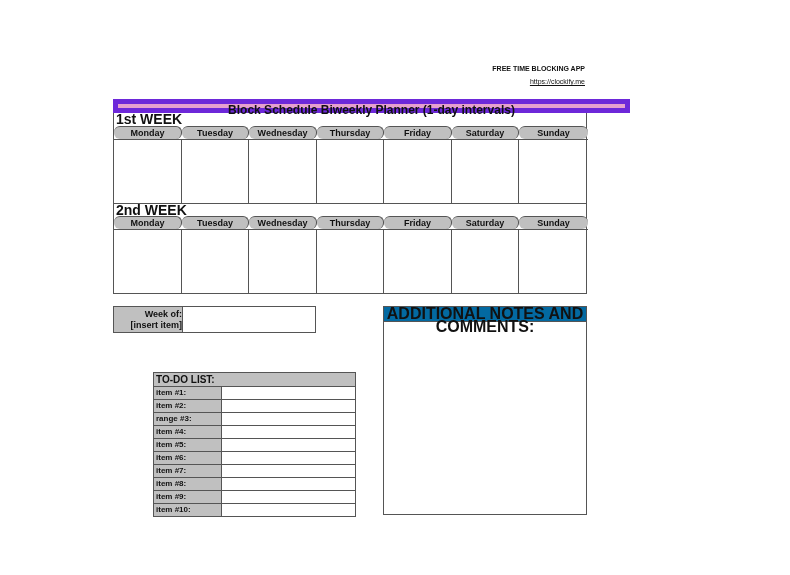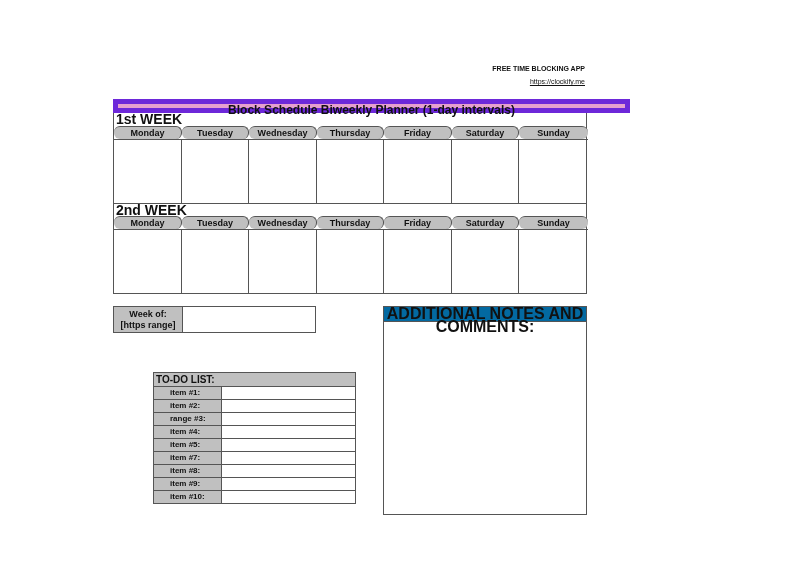--- a/index.html
+++ b/index.html
@@ -7,28 +7,28 @@
   .abs{position:absolute;box-sizing:border-box;}
   .brand-title{left:460px;top:65px;width:125px;text-align:right;font-size:7px;font-weight:bold;}
   .brand-link{left:460px;top:78px;width:125px;text-align:right;font-size:7px;text-decoration:underline;}
   .title-bar{left:113px;top:99px;width:517px;height:14px;background:#e6a0cf;border:5px solid #6d28d9;font-size:12px;font-weight:bold;text-align:center;line-height:12px;}
   .week-label{left:113px;width:474px;height:14px;border-left:1px solid #555;border-right:1px solid #555;font-size:14px;font-weight:bold;padding-left:2px;line-height:13px;}
   .grid{left:113px;width:474px;display:grid;grid-template-columns:68px 67px 68px 67px 68px 67px 69px;border:1px solid #555;border-top:none;}
   .hdr{height:13px;background:#c0c0c0;border-top:1px solid #555;border-right:1px solid #555;font-size:9px;font-weight:bold;text-align:center;line-height:12px;box-sizing:border-box;border-radius:6px;}
   .cell{height:64px;border-top:1px solid #555;border-right:1px solid #555;box-sizing:border-box;}
   .grid > .hdr:nth-child(7), .grid > .cell:nth-child(14){border-right:none;}
   .weekof{left:113px;top:306px;width:203px;height:27px;border:1px solid #555;display:flex;}
-  .weekof .lbl{width:68px;background:#c0c0c0;border-right:1px solid #555;font-size:9px;font-weight:bold;text-align:center;display:flex;flex-direction:column;justify-content:center;line-height:11px;}
+  .weekof .lbl{width:68px;background:#c0c0c0;border-right:1px solid #555;font-size:9px;font-weight:bold;text-align:right;display:flex;flex-direction:column;justify-content:center;line-height:11px;}
   .weekof .val{flex:1;}
   .notes{left:383px;top:306px;width:204px;height:209px;border:1px solid #555;}
   .notes .nh{height:14px;background:#0369a1;border-bottom:1px solid #555;font-size:16px;font-weight:bold;text-align:center;line-height:13px;}
   .todo{left:113px;top:372px;width:203px;border:1px solid #555;margin-left:40px;}
   .todo .th{height:13px;background:#c0c0c0;font-size:10px;font-weight:bold;padding-left:2px;line-height:13px;}
   .todo .row{display:flex;height:13px;border-top:1px solid #555;box-sizing:border-box;}
-  .todo .row .k{width:68px;background:#c0c0c0;border-right:1px solid #555;font-size:8px;font-weight:bold;padding-left:16px;line-height:12px;box-sizing:border-box;}
+  .todo .row .k{width:68px;background:#c0c0c0;border-right:1px solid #555;font-size:8px;font-weight:bold;padding-left:2px;line-height:12px;box-sizing:border-box;}
   .todo .row .v{flex:1;background:#fff;}
 </style>
 </head>
 <body>
 
 <div class="abs brand-title">FREE TIME BLOCKING APP</div>
 <div class="abs brand-link">https://clockify.me</div>
 
 <div class="abs title-bar">Block Schedule Biweekly Planner (1-day intervals)</div>
 
@@ -64,21 +64,21 @@
   <div class="cell"></div>
   <div class="cell"></div>
   <div class="cell"></div>
   <div class="cell"></div>
   <div class="cell"></div>
 </div>
 
 <div class="abs weekof">
   <div class="lbl">
     <span>Week of:</span>
-    <span>[https range]</span>
+    <span>[insert item]</span>
   </div>
   <div class="val"></div>
 </div>
 
 <div class="abs notes">
   <div class="nh">ADDITIONAL NOTES AND COMMENTS:</div>
   <div style="height:192px;"></div>
 </div>
 
 <div class="abs todo">
@@ -97,20 +97,24 @@
     </div>
   <div class="row">
       <div class="k">item #4:</div>
       <div class="v"></div>
     </div>
   <div class="row">
       <div class="k">item #5:</div>
       <div class="v"></div>
     </div>
   <div class="row">
+      <div class="k">item #6:</div>
+      <div class="v"></div>
+    </div>
+  <div class="row">
       <div class="k">item #7:</div>
       <div class="v"></div>
     </div>
   <div class="row">
       <div class="k">item #8:</div>
       <div class="v"></div>
     </div>
   <div class="row">
       <div class="k">item #9:</div>
       <div class="v"></div>

